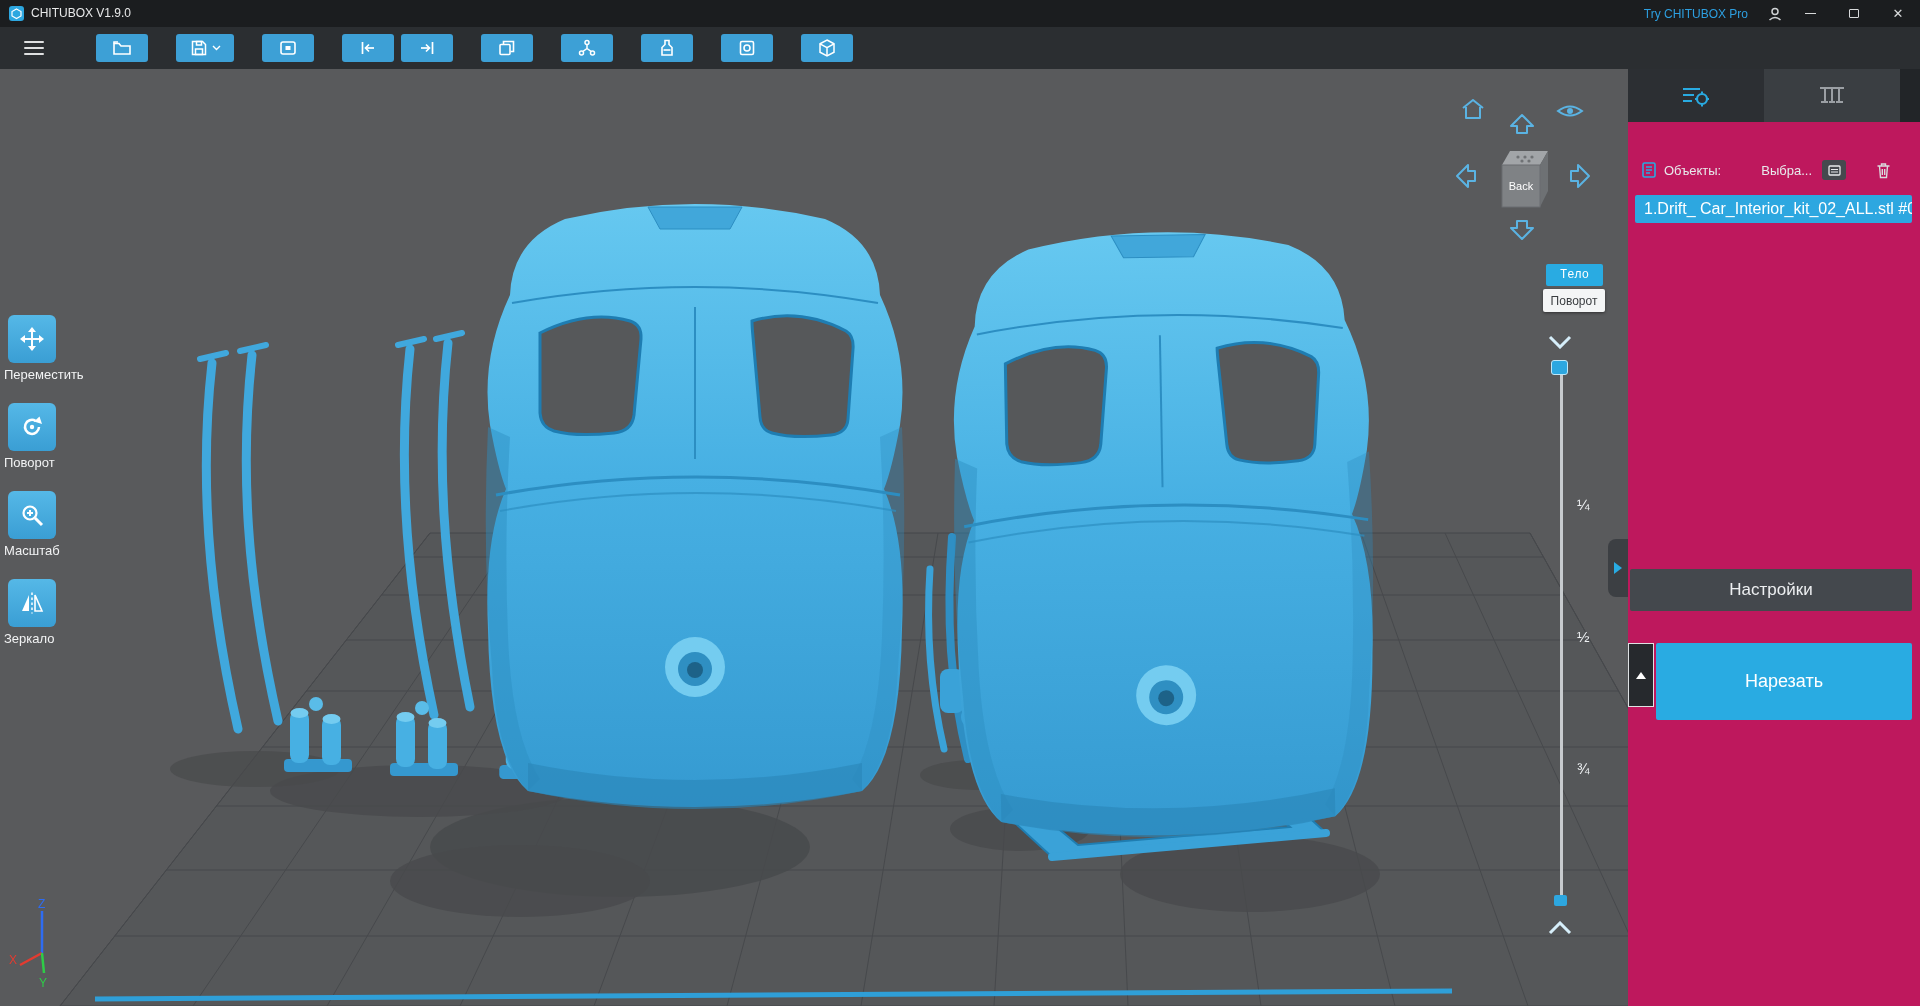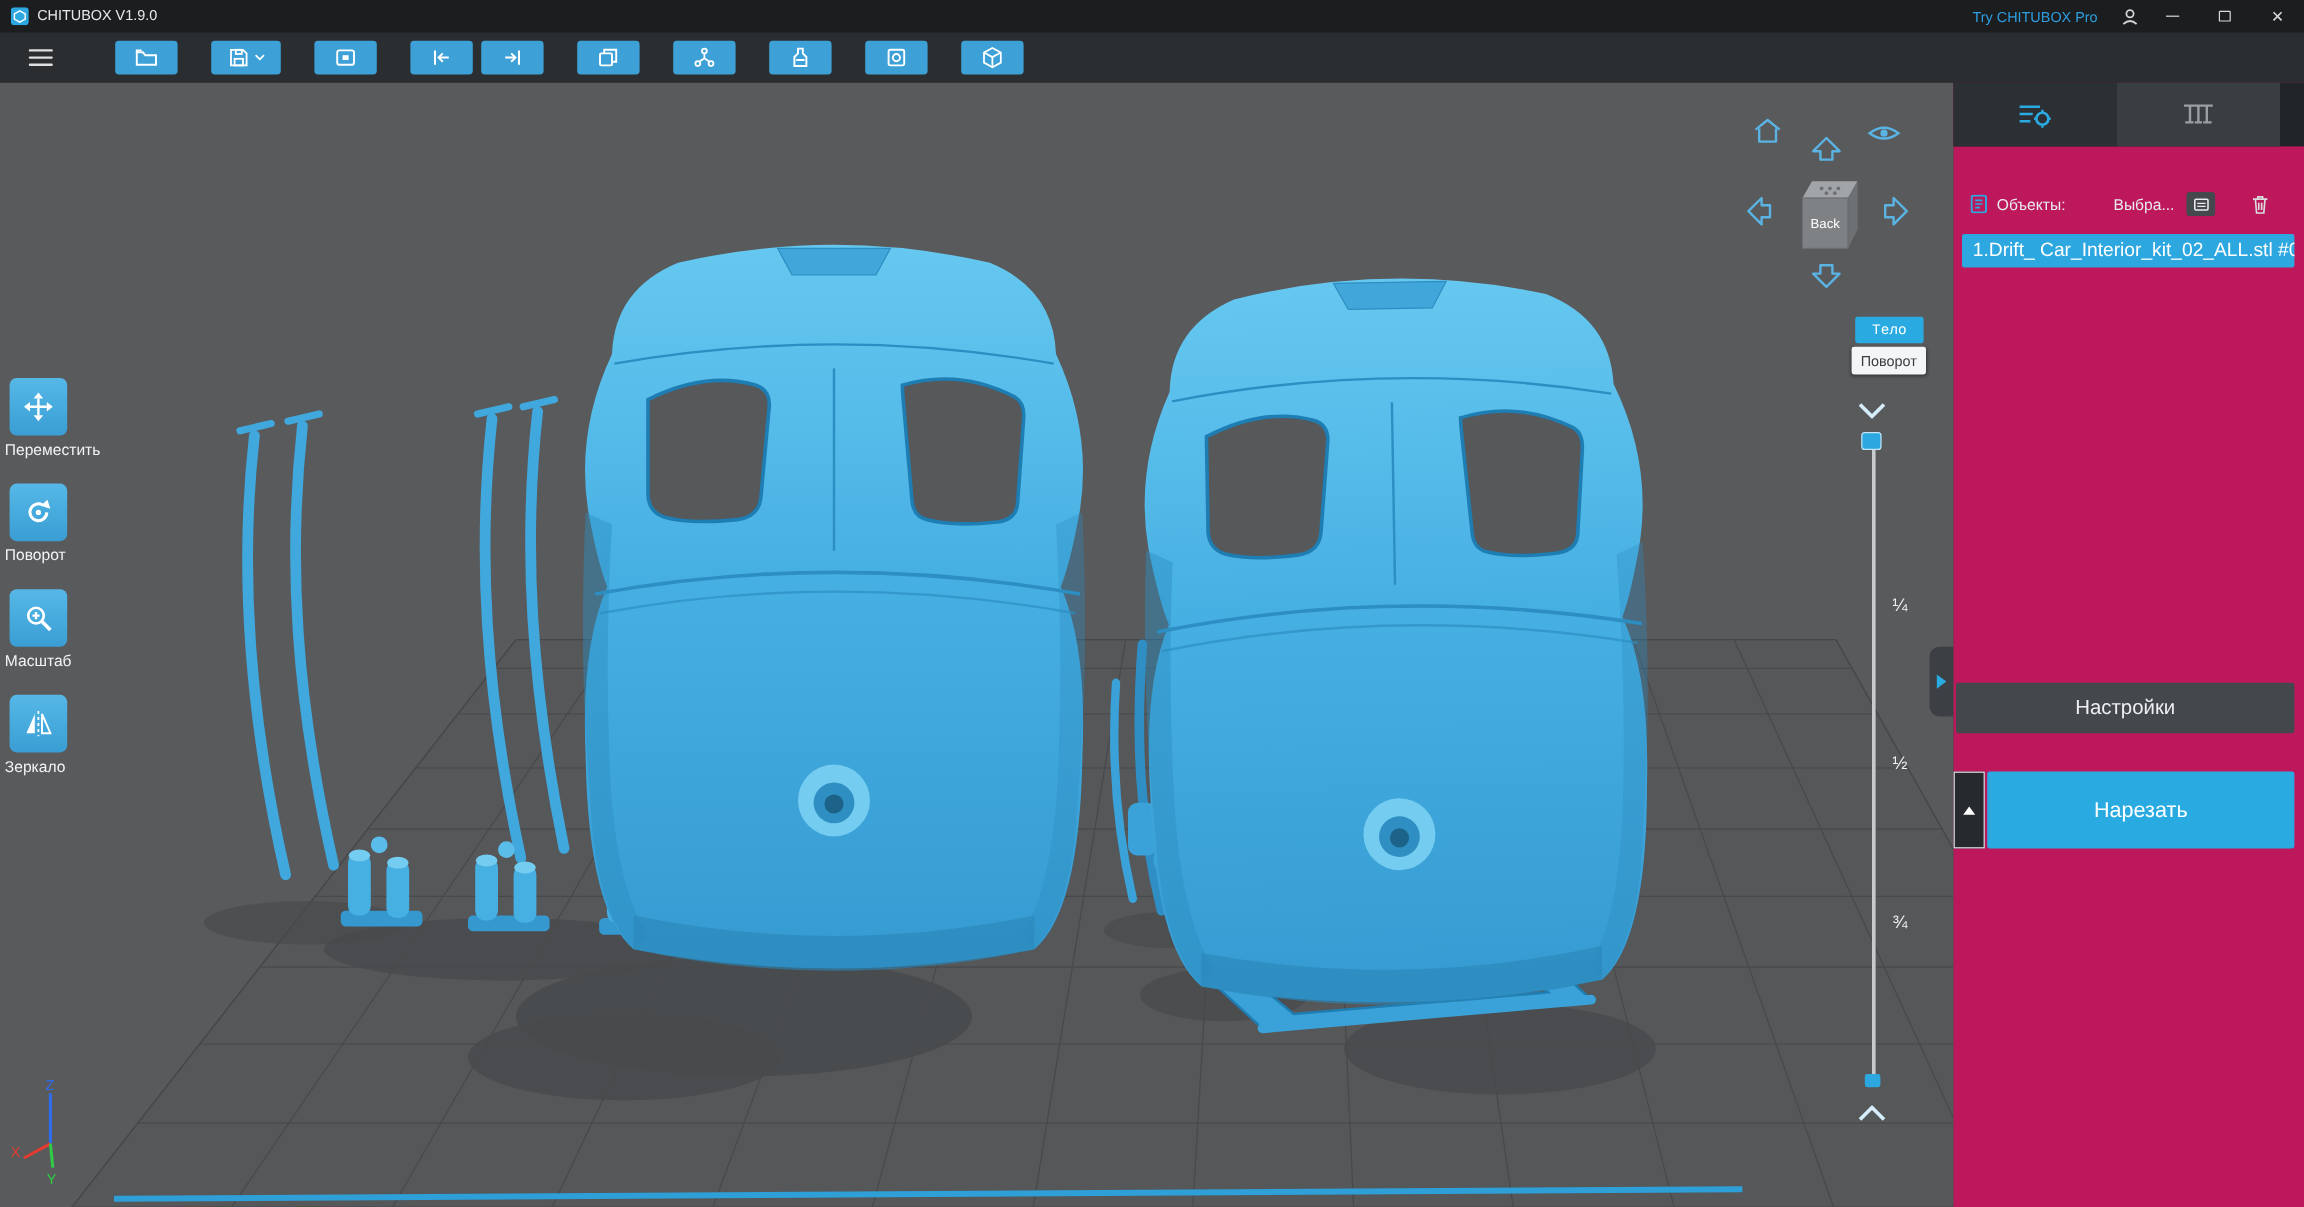--- a/index.html
+++ b/index.html
@@ -57,21 +57,21 @@
   .tab.active { background:#2c2f33; }
   .tab.inactive { background:#3a3e42; }
   .objects-row { position:absolute; top:88px; left:14px; right:20px; height:26px; display:flex; align-items:center; color:#e8eaec; font-size:13px; }
   .obj-ico { margin-right:8px; }
   .obj-label { margin-right:40px; }
   .sel-label { margin-right:10px; }
   .mini-btn { width:24px; height:20px; background:#45494e; border-radius:3px; border:none; display:flex; align-items:center; justify-content:center; margin-right:30px; padding:0; }
   .trash-btn { background:none; border:none; padding:0; display:flex; align-items:center; }
   .file-item { position:absolute; top:126px; left:7px; right:8px; height:28px; background:#2da7e0; border-radius:2px; color:#fff; font-size:16px; display:flex; align-items:center; padding-left:9px; white-space:nowrap; overflow:hidden; }
   .settings-btn { position:absolute; top:500px; left:2px; right:8px; height:42px; background:#44484d; border:none; color:#edeff1; font-size:17px; border-radius:2px; font-family:inherit; }
-  .slice-row { position:absolute; top:574px; left:0; right:8px; height:64px; display:flex; }
+  .slice-row { position:absolute; top:574px; left:0; right:8px; height:77px; display:flex; }
   .expand-box { width:26px; height:64px; background:#26292d; border:1px solid #dfe2e4; display:flex; align-items:center; justify-content:center; padding:0; }
   .expand-tri { width:0; height:0; border-bottom:7px solid #fff; border-left:5px solid transparent; border-right:5px solid transparent; }
   .slice-btn { flex:1; margin-left:2px; background:#29abe2; border:none; color:#fff; font-size:18px; border-radius:2px; font-family:inherit; }
 </style>
 </head>
 <body>
 
 <div class="titlebar">
   <div class="tb-left">
     <svg width="15" height="15">

